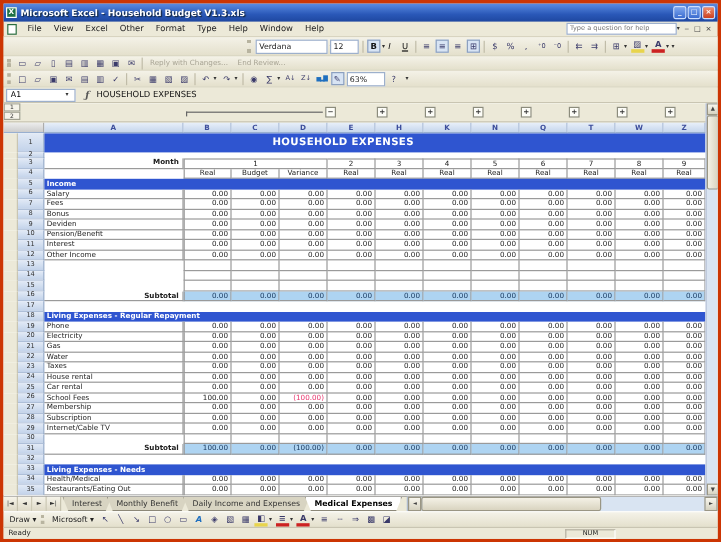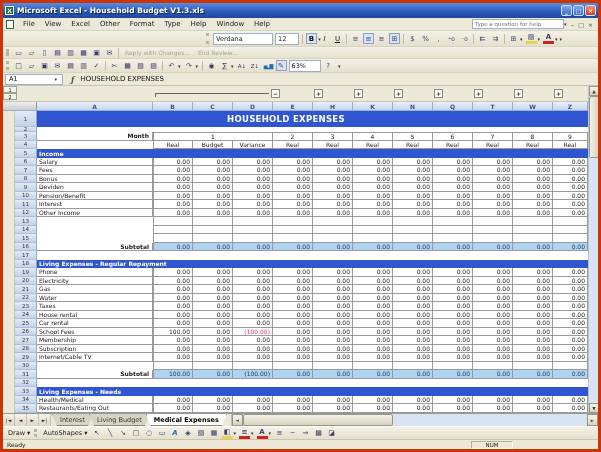--- a/index.html
+++ b/index.html
@@ -762,35 +762,36 @@
     </div>
   </div>
 
   <div class="tabsrow">
     <div class="navbtn">|◄</div>
     <div class="navbtn">◄</div>
     <div class="navbtn">►</div>
     <div class="navbtn">►|</div>
     <div id="tabs" style="display:flex;align-items:stretch;margin-left:5px;">
         <div class="tab">Interest</div>
-        <div class="tab">Living Budget</div>
+        <div class="tab">Monthly Benefit</div>
+        <div class="tab">Daily Income and Expenses</div>
         <div class="tab active">Medical Expenses</div>
       </div>
     <div class="hscroll">
       <div class="harrow">◄</div>
       <div class="hthumb"></div>
       <div class="htrack"></div>
       <div class="harrow">►</div>
     </div>
   </div>
 
   <div class="drawbar">
     <span class="dtext"><span>Draw</span> ▾</span>
     <div class="grip"></div>
-    <span class="dtext" style="order:2;">AutoShapes ▾</span>
+    <span class="dtext" style="order:2;">Microsoft ▾</span>
     <div id="draw-icons" style="display:flex;align-items:center;order:3;">
         <span class="tbtn">↖</span>
         <span class="tbtn">╲</span>
         <span class="tbtn">↘</span>
         <span class="tbtn">□</span>
         <span class="tbtn">○</span>
         <span class="tbtn">▭</span>
         <span class="tbtn wordart">A</span>
         <span class="tbtn">◈</span>
         <span class="tbtn">▧</span>

